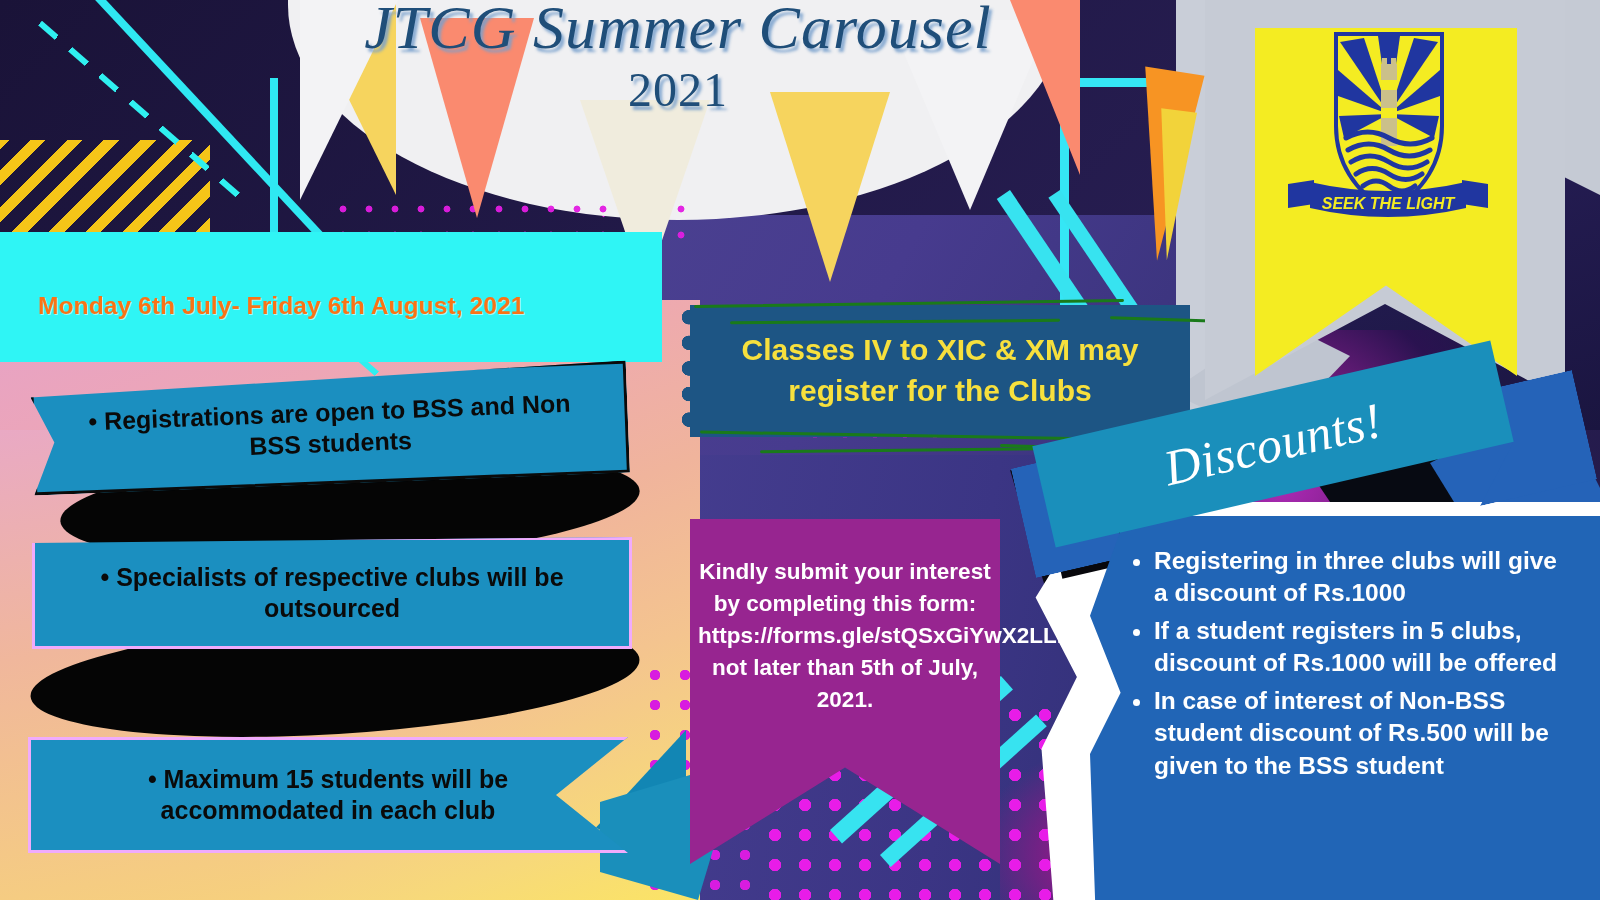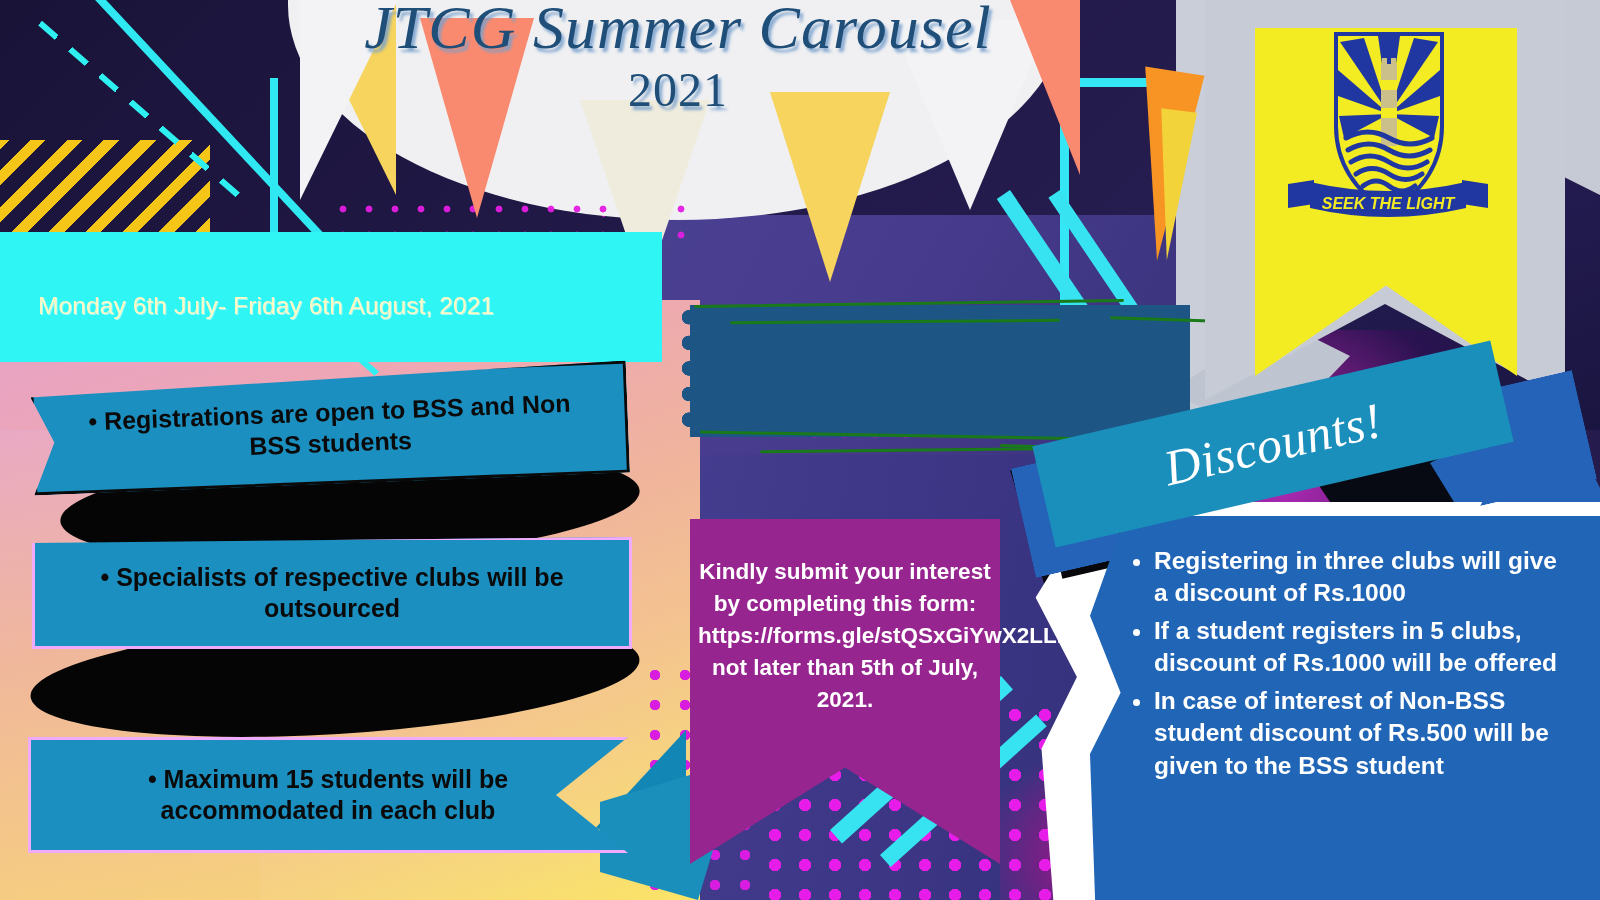--- a/index.html
+++ b/index.html
@@ -159,21 +159,21 @@
   .title .l2{display:block;margin-top:8px;font-size:48px;font-style:normal;}
 
   
   .date-banner{
     position:absolute;left:-10px;top:232px;width:672px;height:130px;
     background:#2ff5f5;
     clip-path:polygon(0 0,100% 0,100% 100%,0 100%);
   }
   .date-text{
     position:absolute;left:38px;top:292px;width:610px;
-    font-size:24.5px;font-weight:normal;color:#fef9c3;
+    font-size:24.5px;font-weight:bold;color:#f97316;
     letter-spacing:.1px;
     text-shadow:1px 1px 0 rgba(255,255,255,.55);
   }
 
   
   .rib-shadow{
     position:absolute;background:#050505;border-radius:50%;
   }
   .ribbon{
     position:absolute;background:#1b8fc0;border:3px solid #f0abfc;
@@ -389,20 +389,21 @@
   </div>
 
   <div class="brush"></div>
   <div class="scribble sc1"></div>
   <div class="scribble sc2"></div>
   <div class="scribble sc3"></div>
   <div class="scribble sc4"></div>
   <div class="scribble sc5"></div>
   <div class="scribble sc6"></div>
   <div class="scribble sc7"></div>
+  <div class="brush-txt">Classes IV to XIC &amp; XM may register for the Clubs</div>
 
   <div class="formbox"></div>
   <div class="form-txt">Kindly submit your interest by completing this form: https://forms.gle/stQSxGiYwX2LLhV27 not later than 5th of July, 2021.</div>
 
   <div class="crest-outer"></div>
   <div class="crest-inner"></div>
 
   <svg style="position:absolute;left:1330px;top:30px;width:118px;height:190px;" viewBox="0 0 118 190">
 
     <path d="M6 4 H112 V96 Q112 150 59 182 Q6 150 6 96 Z" fill="#f4ec22" stroke="#2036a0" stroke-width="4"></path>

